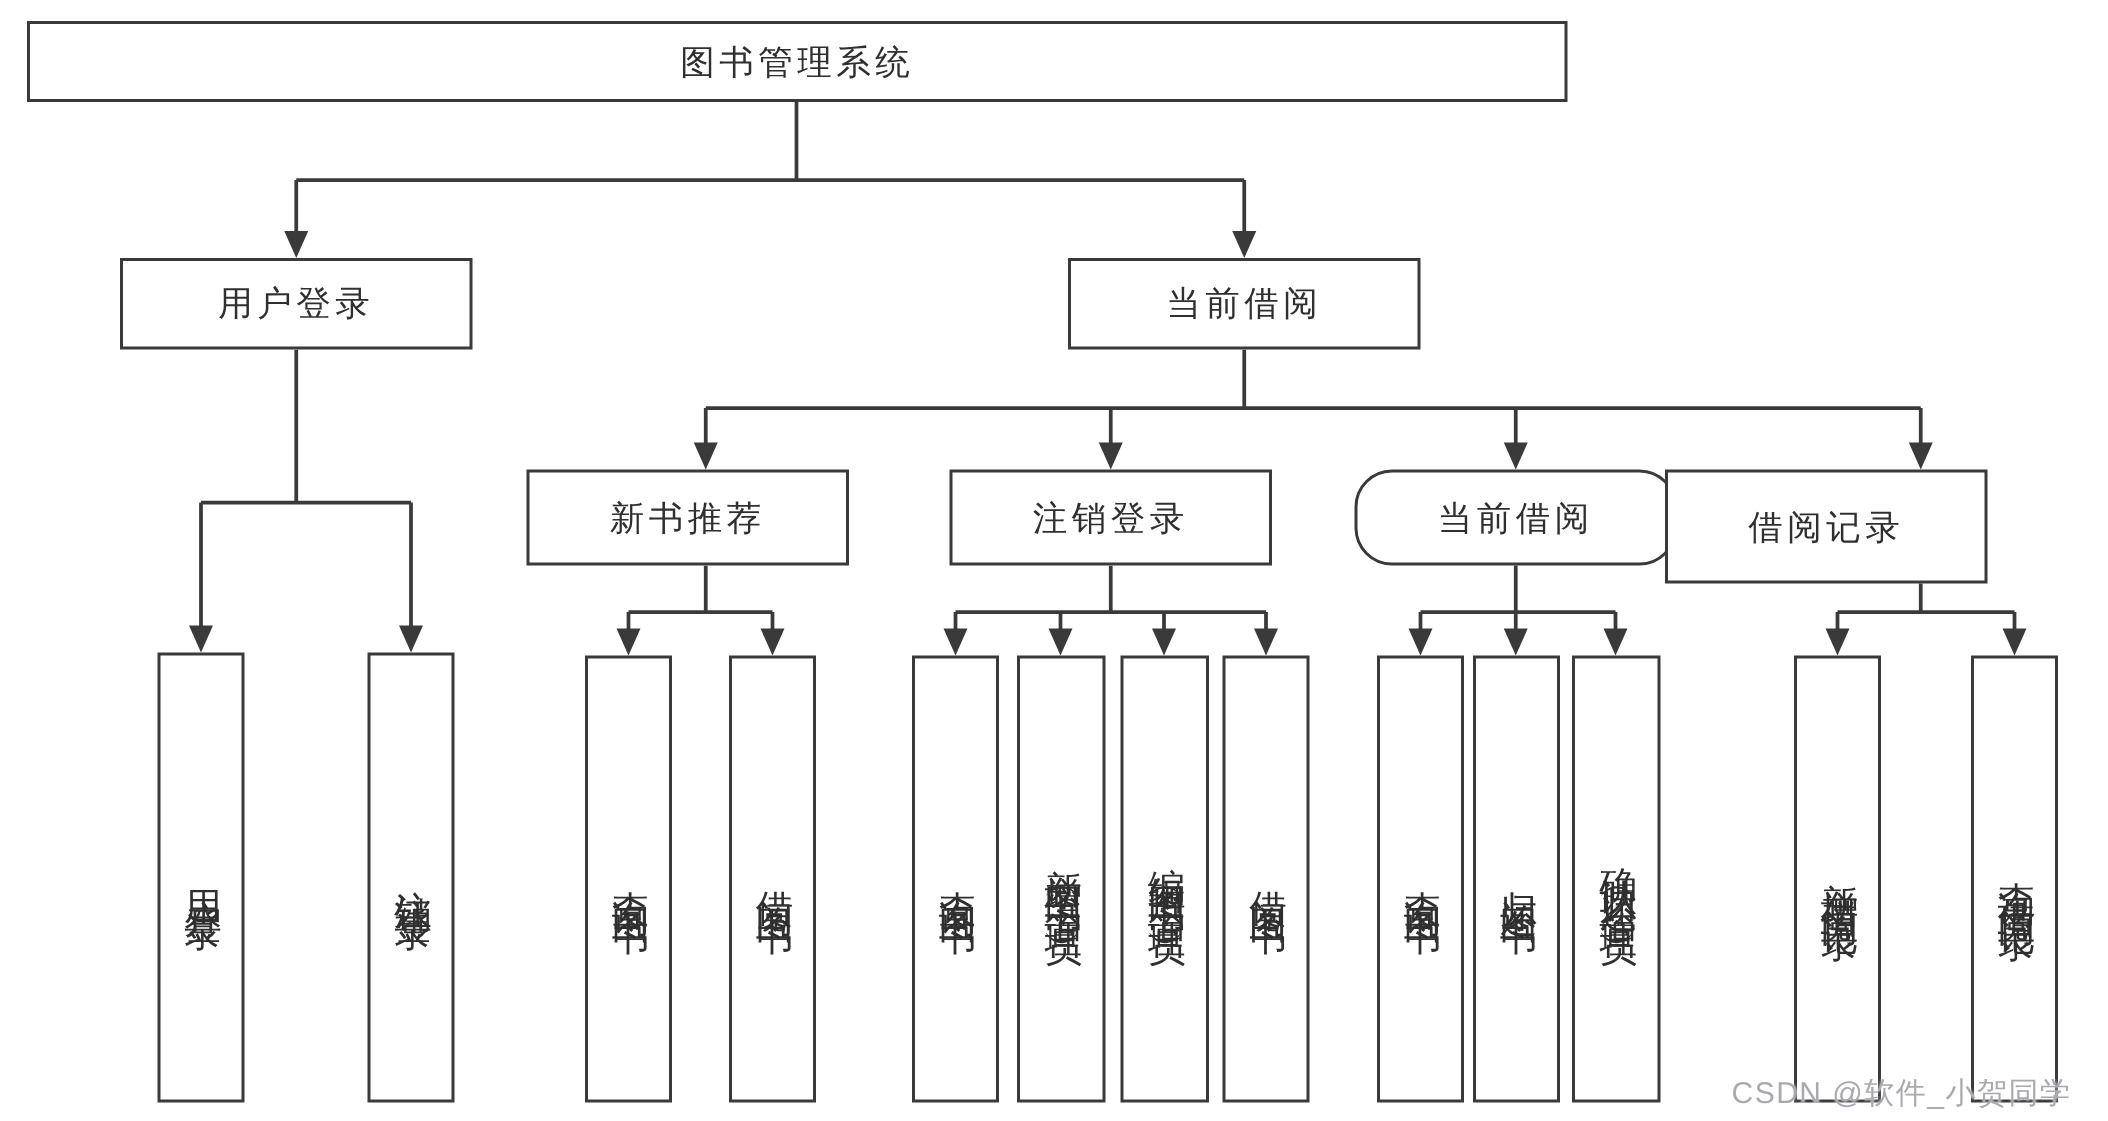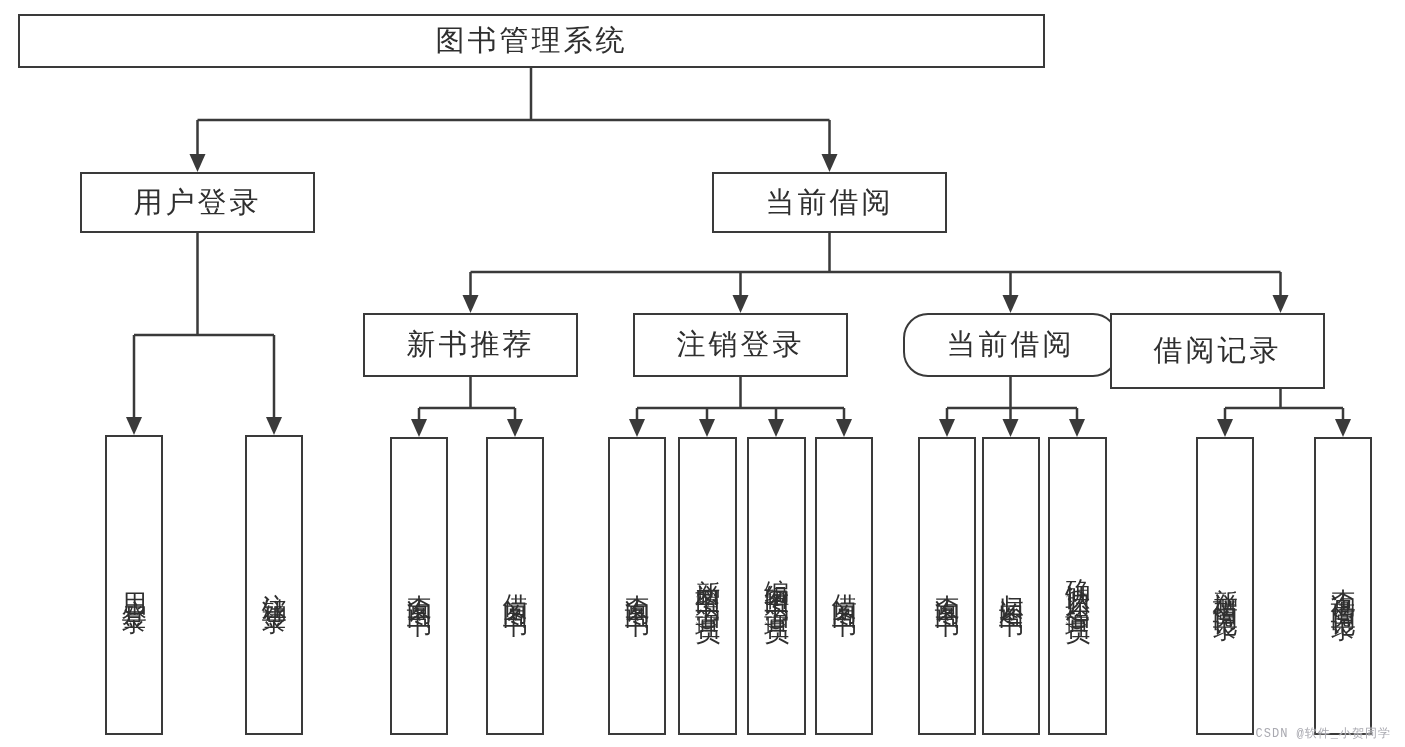--- a/index.html
+++ b/index.html
@@ -31,43 +31,42 @@
     position: absolute;
     box-sizing: border-box;
     background: #ffffff;
     border: 2.5px solid var(--line, #3a3a3a);
     display: flex;
     align-items: center;
     justify-content: center;
     z-index: 1;
   }
   .hbox {
-    font-size: 29px;
+    font-size: 23px;
     letter-spacing: 3px;
     white-space: nowrap;
   }
   .vtext {
     writing-mode: vertical-rl;
     text-orientation: mixed;
     font-size: 25px;
     letter-spacing: 6px;
     line-height: 1.1;
     white-space: nowrap;
   }
   .watermark {
     position: absolute;
-    right: 14px;
+    right: 24px;
     bottom: 5px;
-    font-size: 12px;
+    font-size: 20px;
     letter-spacing: 1px;
     color: var(--watermark, #a9a9b0);
     text-shadow: 0 0 2px #ffffff;
     z-index: 2;
     white-space: nowrap;
-    font-family: Liberation Mono, monospace;
   }
 </style>
 </head>
 <body>
 
 <div class="stage">
 
   <svg class="connectors" viewBox="0 0 1405 747" xmlns="http://www.w3.org/2000/svg">
 
     <path d="M531 68 V120 M197.5 120 H829.5 M197.5 120 V156 M829.5 120 V156"></path>
@@ -102,21 +101,21 @@
     <path d="M1280.5 377 V408 M1225 408 H1343 M1225 408 V421 M1343 408 V421"></path>
     <polygon points="1217,419 1233,419 1225,437"></polygon>
     <polygon points="1335,419 1351,419 1343,437"></polygon>
   </svg>
 
   <div class="box hbox" style="left:18px; top:14px; width:1027px; height:54px;">图书管理系统</div>
 
   <div class="box hbox" style="left:80px; top:172px; width:235px; height:61px;">用户登录</div>
   <div class="box hbox" style="left:712px; top:172px; width:235px; height:61px;">当前借阅</div>
 
-  <div class="box hbox" style="left:363px; top:313px; width:215px; height:64px;">新书推荐</div>
+  <div class="box hbox" style="left:351px; top:313px; width:215px; height:64px;">新书推荐</div>
   <div class="box hbox" style="left:633px; top:313px; width:215px; height:64px;">注销登录</div>
   <div class="box hbox" style="left:903px; top:313px; width:215px; height:64px;border-radius:25px;">当前借阅</div>
   <div class="box hbox" style="left:1110px; top:313px; width:215px; height:76px;">借阅记录</div>
 
   <div class="box" style="left:105px; top:435px; width:58px; height:300px;">
     <span class="vtext">用户登录</span>
   </div>
   <div class="box" style="left:245px; top:435px; width:58px; height:300px;">
     <span class="vtext">注销登录</span>
   </div>

